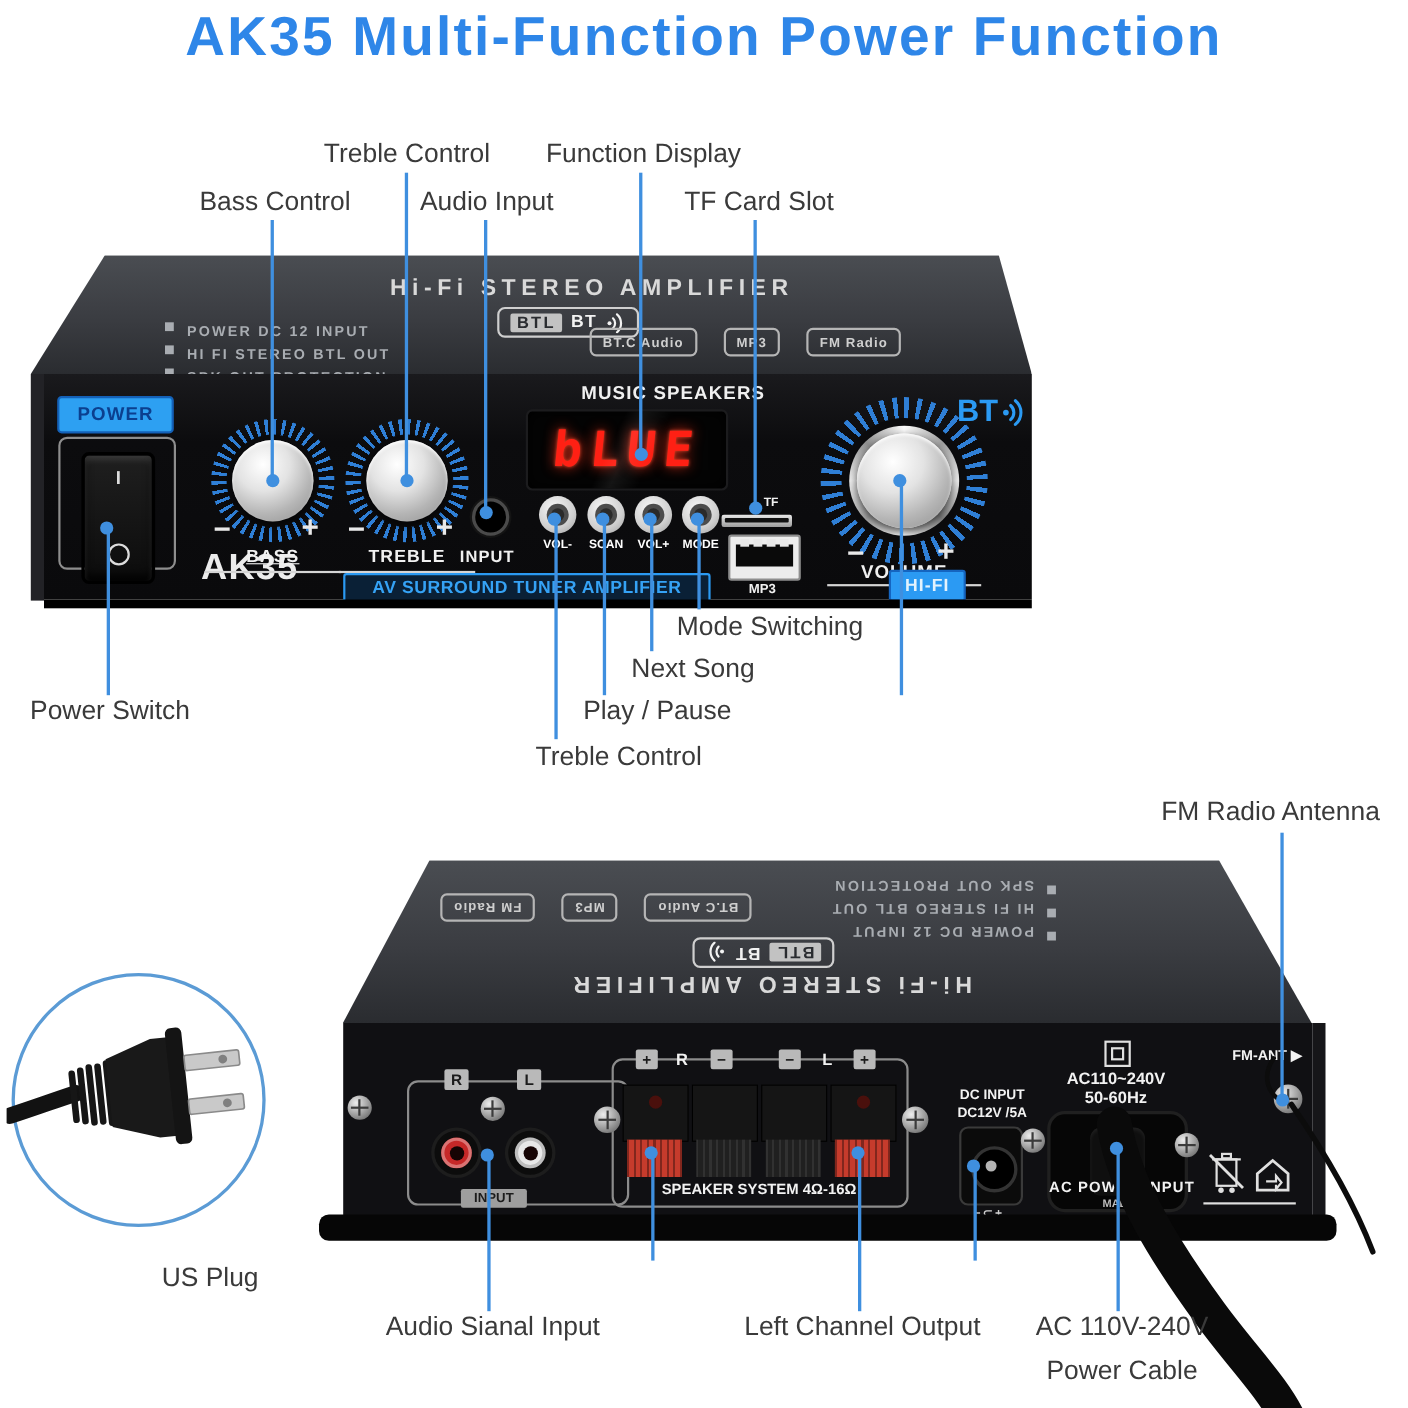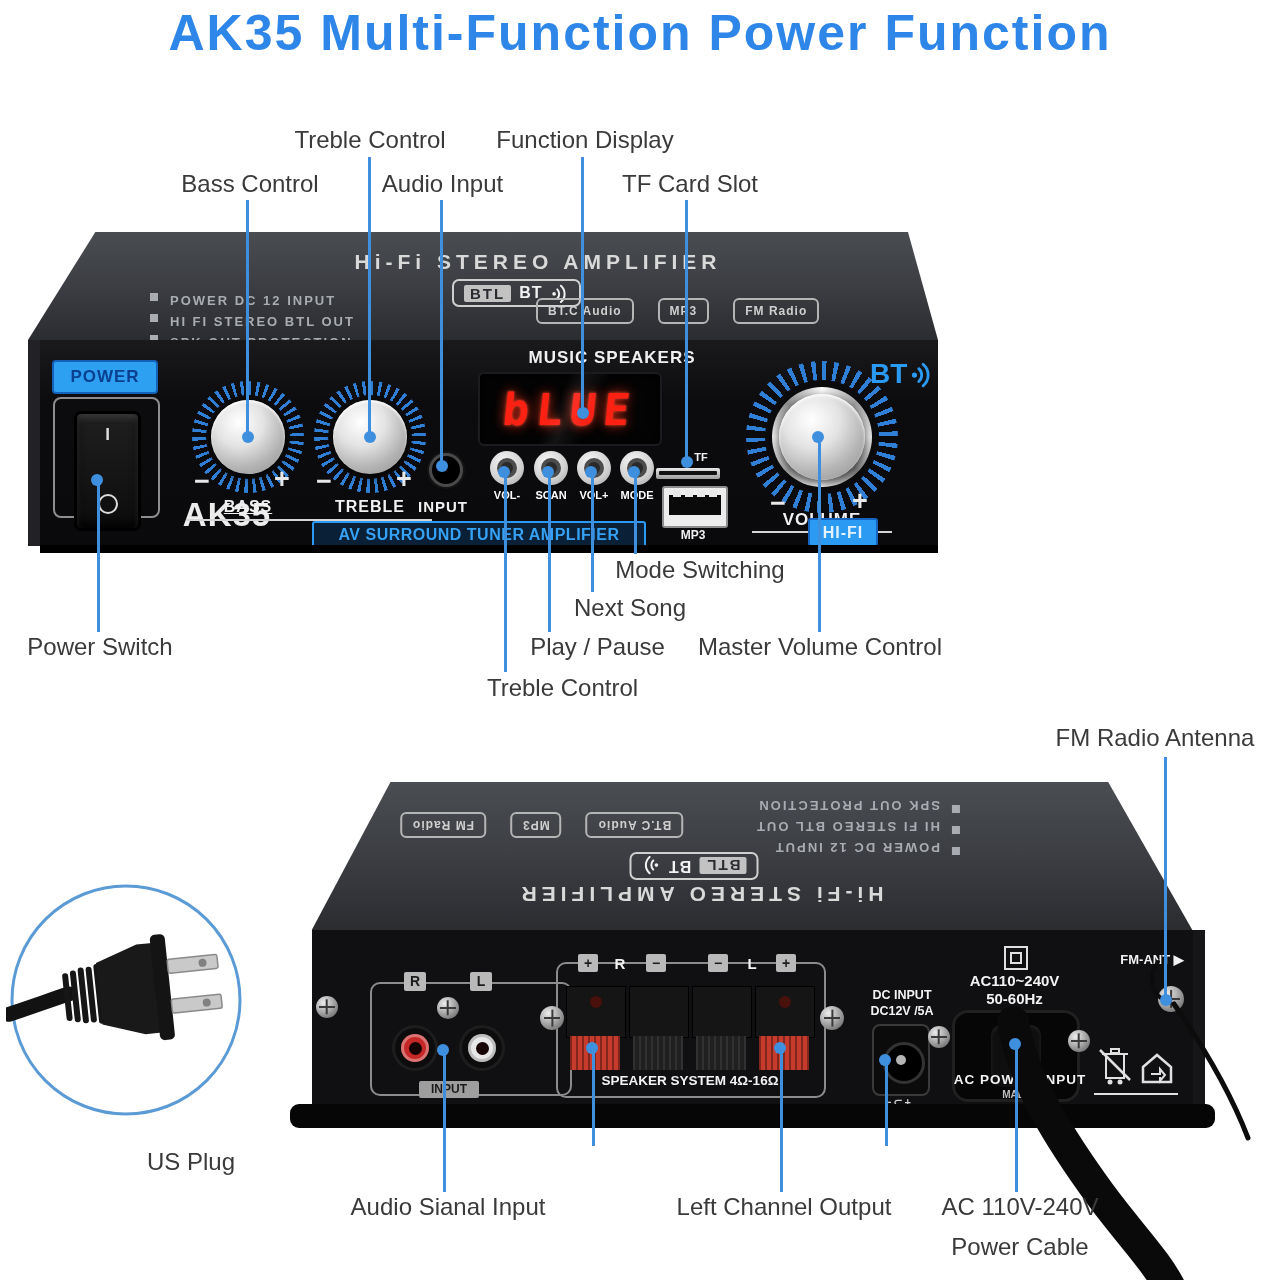--- a/index.html
+++ b/index.html
@@ -265,21 +265,20 @@
   <div class="line" style="left:591px;top:472px;height:120px;"></div>
   <div class="dot" style="left:585px;top:466px;"></div>
   <div class="line" style="left:634px;top:472px;height:82px;"></div>
   <div class="dot" style="left:628px;top:466px;"></div>
   <div class="line" style="left:818px;top:437px;height:195px;"></div>
   <div class="dot" style="left:812px;top:431px;"></div>
 
   <div class="co" style="left:600px;top:556px;width:200px;">Mode Switching</div>
   <div class="co" style="left:530px;top:594px;width:200px;">Next Song</div>
   <div class="co" style="left:495px;top:633px;width:205px;">Play / Pause</div>
-  <div class="co" style="left:665px;top:633px;width:310px;">Master Volume Control</div>
   <div class="co" style="left:5px;top:633px;width:190px;">Power Switch</div>
   <div class="co" style="left:460px;top:674px;width:205px;">Treble Control</div>
 
   <div class="co" style="left:1032px;top:724px;width:246px;">FM Radio Antenna</div>
   <div class="line" style="left:1164px;top:757px;height:243px;"></div>
   <div class="dot" style="left:1160px;top:994px;"></div>
 
   <div class="abs" style="left:300px;top:782px;width:905px;height:355px;">
 
     <div class="topplate" style="left:0;top:0;width:905px;height:148px;clip-path:polygon(10% 0, 89.3% 0, 98.6% 100%, 1.3% 100%);">

